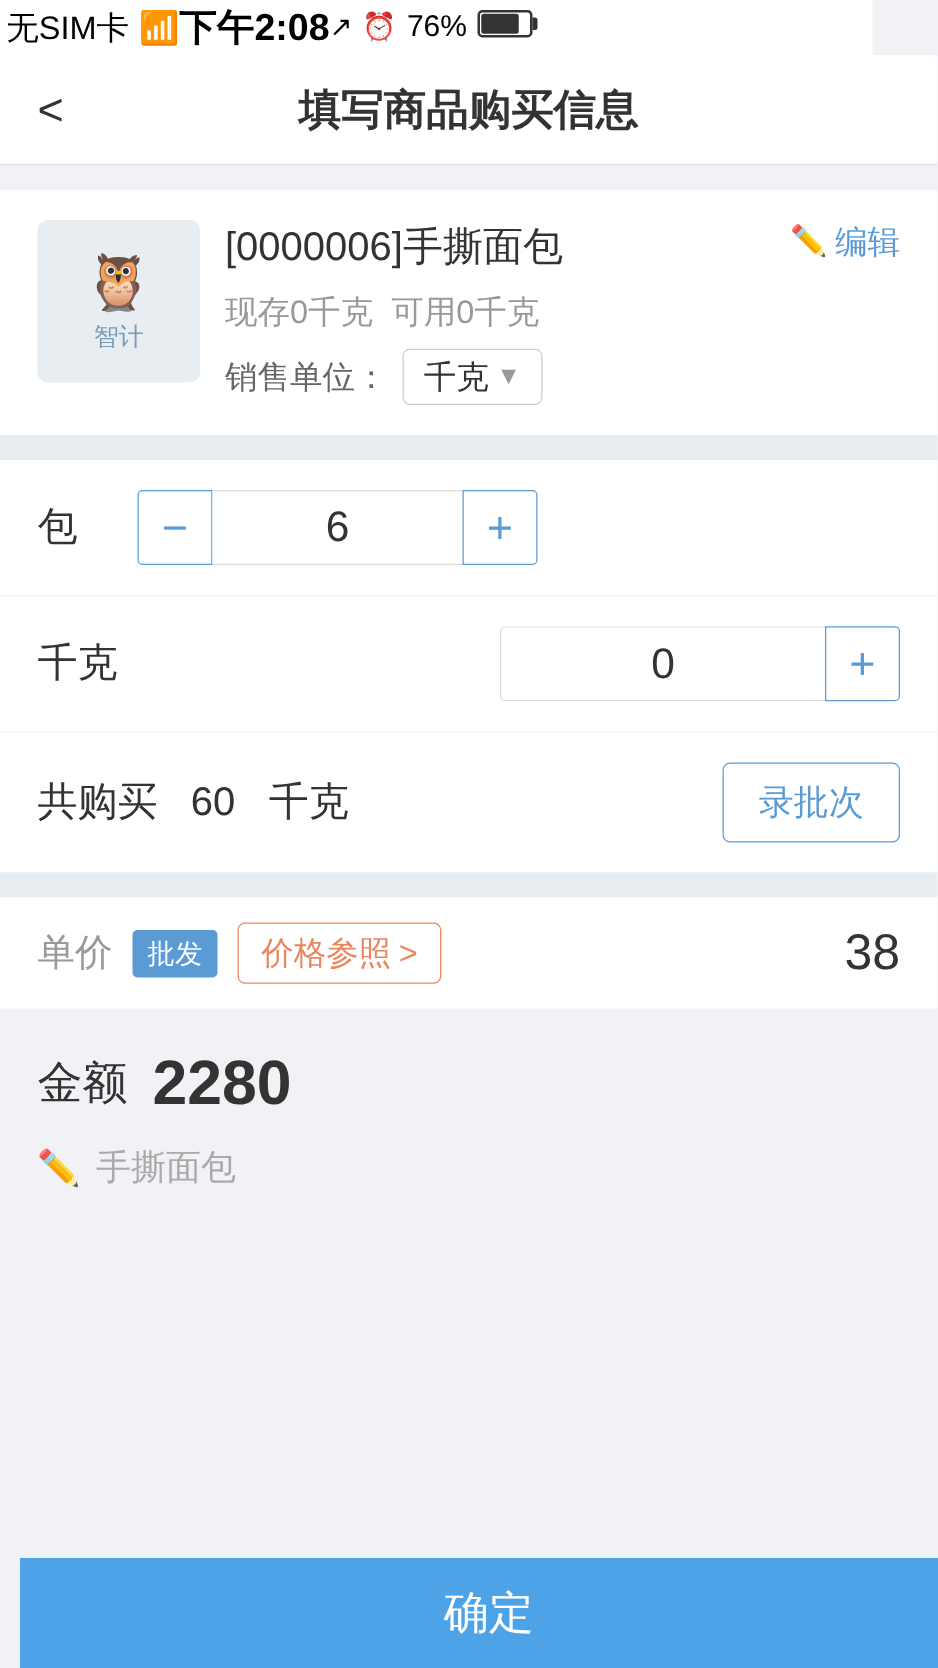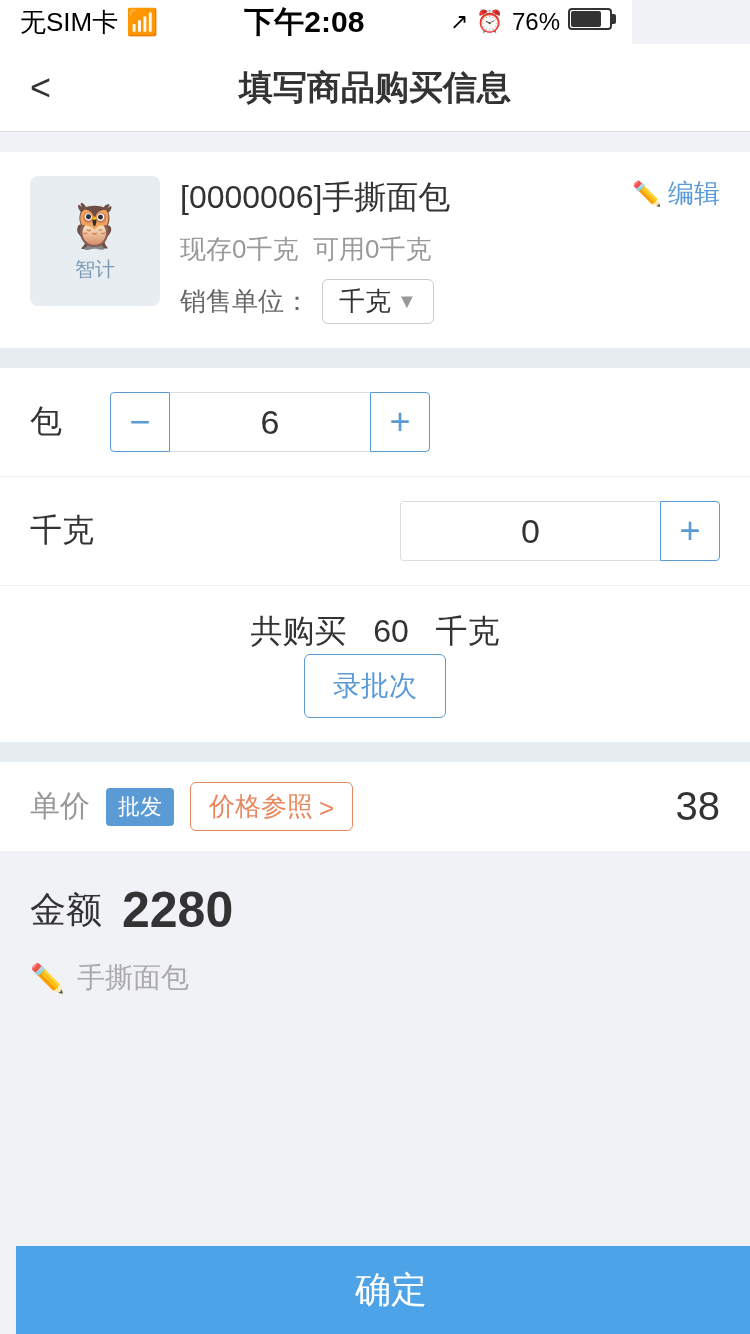--- a/index.html
+++ b/index.html
@@ -8,27 +8,26 @@
       width: 750px;
       min-height: 1334px;
       font-family: -apple-system, "PingFang SC", "Helvetica Neue", sans-serif;
       background: #f0f2f5;
       position: relative;
       overflow-x: hidden;
     }
 
     
     .status-bar {
-      width: 632px;
+      width: 698px;
       height: 44px;
       background: #fff;
       display: flex;
       align-items: center;
-      justify-content: space-between;
-      padding: 0 20px;
+      padding: 0 5px;
       font-size: 28px;
       font-weight: 500;
     }
     .status-left {
       display: flex;
       align-items: center;
       gap: 8px;
       font-size: 26px;
     }
     .status-center {
@@ -249,21 +248,20 @@
       border-radius: 4px 0 0 4px;
     }
 
     
     .total-row {
       display: flex;
       align-items: center;
       justify-content: space-between;
       padding: 24px 30px;
       background: #fff;
-      flex-direction: column;
     }
     .total-text {
       font-size: 32px;
       color: #333;
     }
     .record-btn {
       border: 1px solid #5b9bd5;
       border-radius: 6px;
       padding: 12px 28px;
       font-size: 28px;
@@ -292,21 +290,21 @@
       border-radius: 4px;
     }
     .price-ref-btn {
       border: 1px solid #e8875e;
       border-radius: 6px;
       padding: 6px 18px;
       font-size: 26px;
       color: #e8875e;
       background: #fff;
       display: flex;
-      align-items: flex-end;
+      align-items: center;
       gap: 6px;
       cursor: pointer;
     }
     .price-value {
       margin-left: auto;
       font-size: 40px;
       color: #333;
       font-weight: 500;
     }
 

